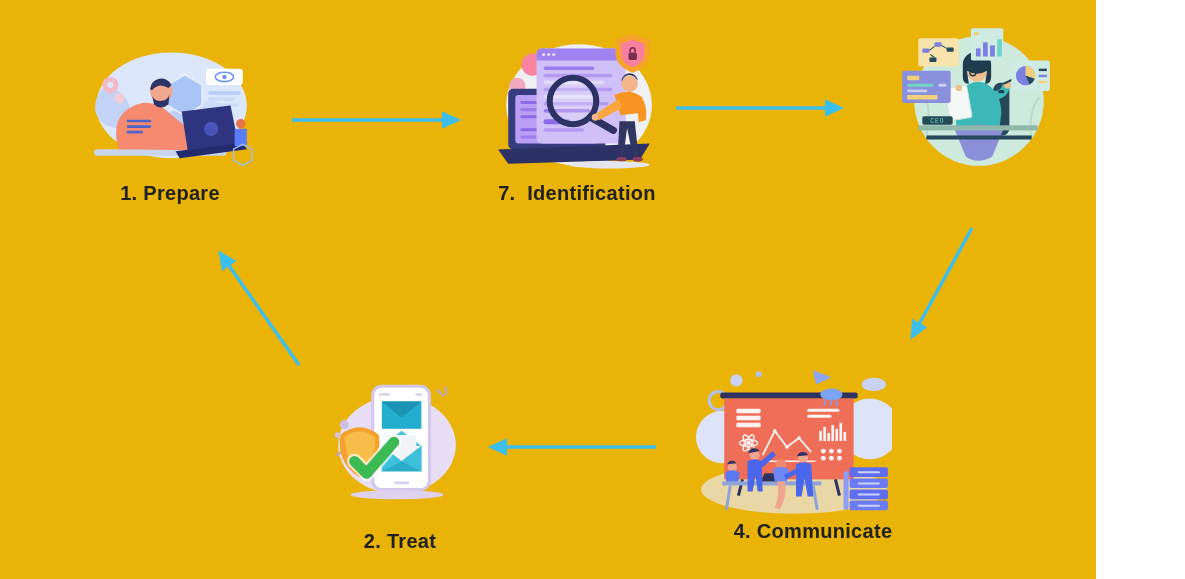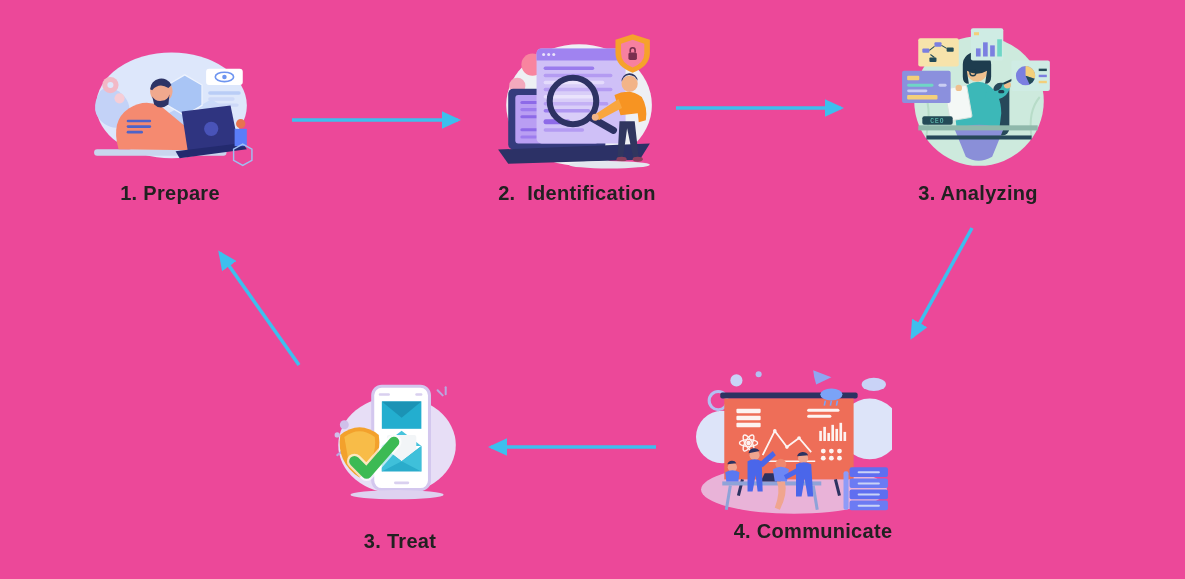--- a/index.html
+++ b/index.html
@@ -1,17 +1,17 @@
 <!DOCTYPE html>
 <html><head>
 <meta charset="utf-8">
 <style>
   html,body{margin:0;padding:0;background:#ffffff;}
   .canvas{
-    position:relative;width:1185px;height:579px;background:#ec4899;overflow:hidden;
+    position:relative;width:1096px;height:579px;background:#eab308;overflow:hidden;
     font-family:"Liberation Sans", sans-serif;
   }
   .ill{position:absolute;}
   .ill svg{width:100%;height:100%;display:block;}
   .step-label{
     position:absolute;text-align:center;font-size:20px;font-weight:600;
     color:#212121;letter-spacing:.3px;white-space:pre;
   }
   .arrows{position:absolute;left:0;top:0;width:1185px;height:579px;pointer-events:none;}
 
@@ -142,21 +142,21 @@
         <path d="M123,66 q15,-7 27,2 q6,10 4,23 l-7,2 l-1,-9 l-17,2z" fill="#f79422"></path>
         <path d="M127,70 l-23,15 l3.5,6 l23,-12z" fill="#f9a63f"></path>
         <circle cx="104" cy="88" r="3.4" fill="#f2b488"></circle>
         <path d="M128,92 l-2,36 h5.5 l4,-29 l6,29 h5.5 l-4,-36z" fill="#30365f"></path>
         <ellipse cx="130" cy="129.5" rx="5" ry="2.4" fill="#8c3f5e"></ellipse>
         <ellipse cx="146" cy="129.5" rx="5" ry="2.4" fill="#8c3f5e"></ellipse>
       </g>
       <ellipse cx="118" cy="135" rx="40" ry="3.6" fill="#e3e6ee"></ellipse>
     </svg>
   </div>
-  <div class="step-label lbl-identification">2.  Identification</div>
+  <div class="step-label lbl-identification">7.  Identification</div>
 
   <div class="ill ill-analyzing">
     <svg viewBox="0 0 164 146">
       <circle cx="82" cy="76" r="64" fill="#cdeadd"></circle>
       <path d="M30,110 q6,-30 -4,-46" stroke="#b7dcc8" stroke-width="2" fill="none"></path>
       <path d="M134,112 q-4,-26 8,-40" stroke="#b7dcc8" stroke-width="2" fill="none"></path>
       <rect x="96" y="58" width="16" height="52" rx="7" fill="#27485a"></rect>
       <g>
         <path d="M60,104 q-5,-36 11,-44 q10,-6 20,0 q13,9 13,28 l-2,16z" fill="#3cb8b8"></path>
         <circle cx="80" cy="47" r="10" fill="#eec08f"></circle>
@@ -207,21 +207,20 @@
       <g>
         <rect x="6" y="46" width="48" height="32" rx="2" fill="#8b90dd"></rect>
         <rect x="11" y="51" width="12" height="4.4" rx="1" fill="#f3cf7a"></rect>
         <rect x="11" y="59" width="26" height="2.8" rx="1.4" fill="#6fd6c6"></rect>
         <rect x="11" y="64.5" width="20" height="2.8" rx="1.4" fill="#c9cdf2"></rect>
         <rect x="11" y="70" width="30" height="4.4" rx="1" fill="#f3cf7a"></rect>
         <rect x="42" y="59" width="8" height="2.8" rx="1.4" fill="#c9cdf2"></rect>
       </g>
     </svg>
   </div>
-  <div class="step-label lbl-analyzing">3. Analyzing</div>
 
   <div class="ill ill-communicate">
     <svg viewBox="0 0 194 150">
       <circle cx="26" cy="72" r="26" fill="#dde4f9"></circle>
       <circle cx="172" cy="64" r="30" fill="#dde4f9"></circle>
       <ellipse cx="97" cy="124" rx="92" ry="24" fill="#e8edfb" opacity="0.65"></ellipse>
       <g>
         <circle cx="22" cy="36" r="9" fill="none" stroke="#b3c0f2" stroke-width="3"></circle>
         <circle cx="40" cy="16" r="6" fill="#c9d3f7"></circle>
         <circle cx="62" cy="10" r="3" fill="#b3c0f2"></circle>
@@ -342,15 +341,15 @@
       </g>
       <g>
         <path d="M20,60 q19,-15 38,0 q4,27 -19,42 q-23,-15 -19,-42z" fill="#f3a12c"></path>
         <path d="M24,62 q15,-11 30,0 q3,21 -15,34 q-7,-5 -11,-11z" fill="#f8c14d" opacity="0.85"></path>
         <path d="M34,86 l12,12 l27,-31" stroke="#ffffff" stroke-width="15" fill="none" stroke-linecap="round" stroke-linejoin="round" opacity="0.65"></path>
         <path d="M34,86 l12,12 l27,-31" stroke="#3cba54" stroke-width="10.5" fill="none" stroke-linecap="round" stroke-linejoin="round"></path>
       </g>
       <ellipse cx="76" cy="119" rx="46" ry="4.6" fill="#ded2f0"></ellipse>
     </svg>
   </div>
-  <div class="step-label lbl-treat">3. Treat</div>
+  <div class="step-label lbl-treat">2. Treat</div>
 
 </div>
 
 </body></html>

